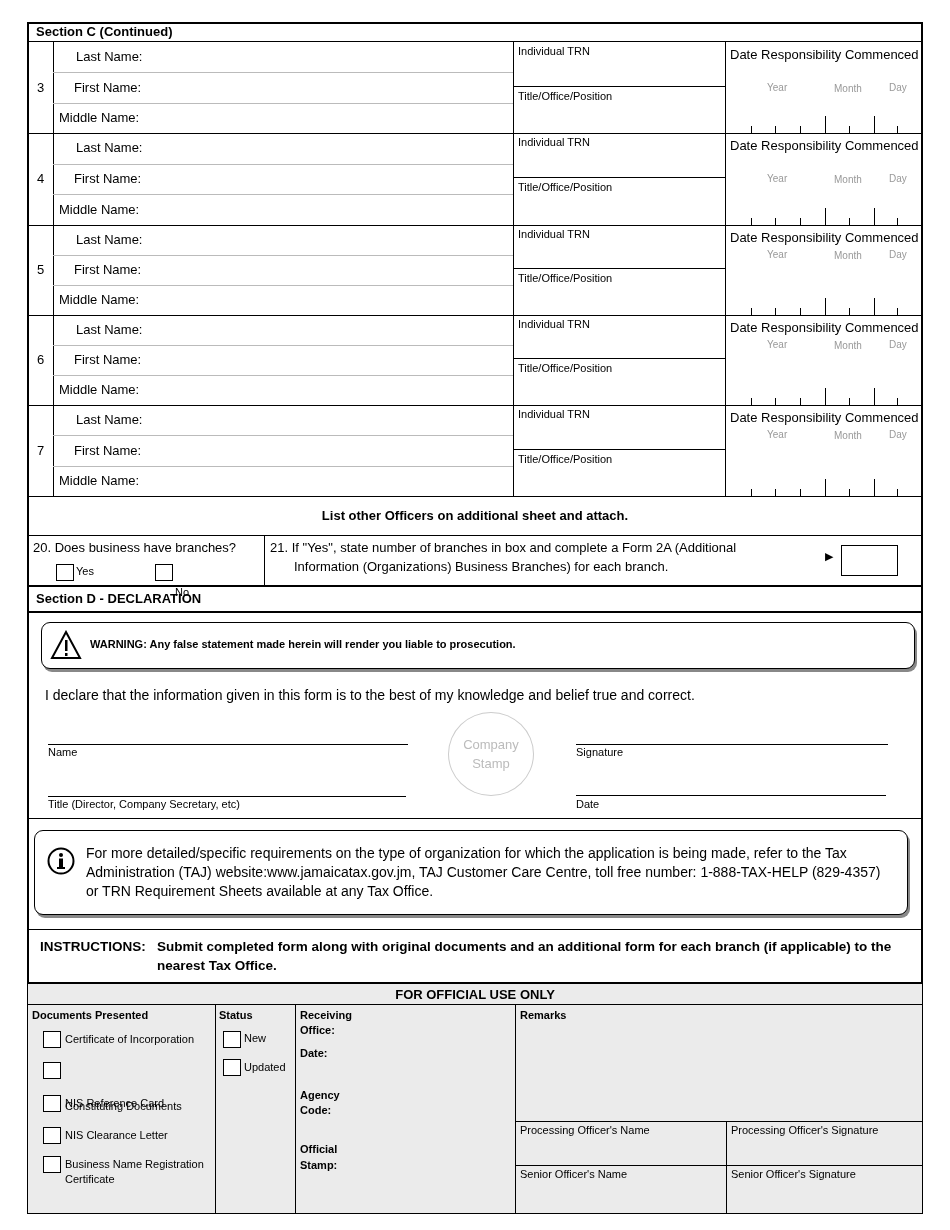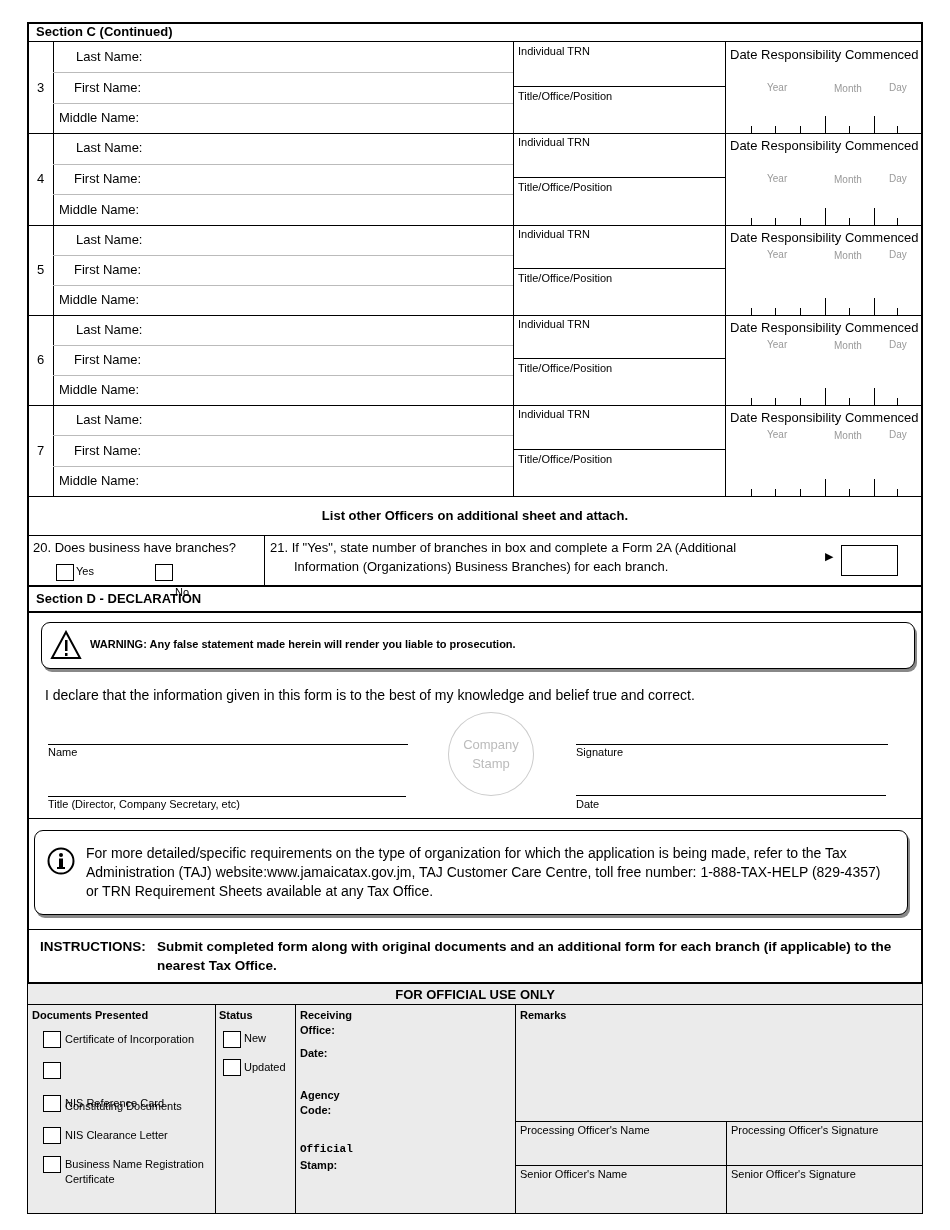--- a/index.html
+++ b/index.html
@@ -276,21 +276,21 @@
 <div class="abs f11" style="left:244px;top:1032px;">New</div>
 <div class="cb" style="left:223px;top:1059px;"></div>
 <div class="abs f11" style="left:244px;top:1061px;">Updated</div>
 
 <div class="vline" style="left:295px;top:1004px;height:209px;"></div>
 <div class="abs f11 b" style="left:300px;top:1009px;">Receiving</div>
 <div class="abs f11 b" style="left:300px;top:1024px;">Office:</div>
 <div class="abs f11 b" style="left:300px;top:1047px;">Date:</div>
 <div class="abs f11 b" style="left:300px;top:1089px;">Agency</div>
 <div class="abs f11 b" style="left:300px;top:1104px;">Code:</div>
-<div class="abs f11 b" style="left:300px;top:1143px;font-family:Liberation Mono, monospace;">Official</div>
+<div class="abs f11 b" style="left:300px;top:1143px;">Official</div>
 <div class="abs f11 b" style="left:300px;top:1159px;">Stamp:</div>
 
 <div class="vline" style="left:515px;top:1004px;height:209px;"></div>
 <div class="abs f11 b" style="left:520px;top:1009px;">Remarks</div>
 <div class="hline" style="left:515px;top:1121px;width:408px;"></div>
 <div class="abs f11" style="left:520px;top:1124px;">Processing Officer's Name</div>
 <div class="vline" style="left:726px;top:1121px;height:92px;"></div>
 <div class="abs f11" style="left:731px;top:1124px;">Processing Officer's Signature</div>
 <div class="hline" style="left:515px;top:1165px;width:408px;"></div>
 <div class="abs f11" style="left:520px;top:1168px;">Senior Officer's Name</div>

